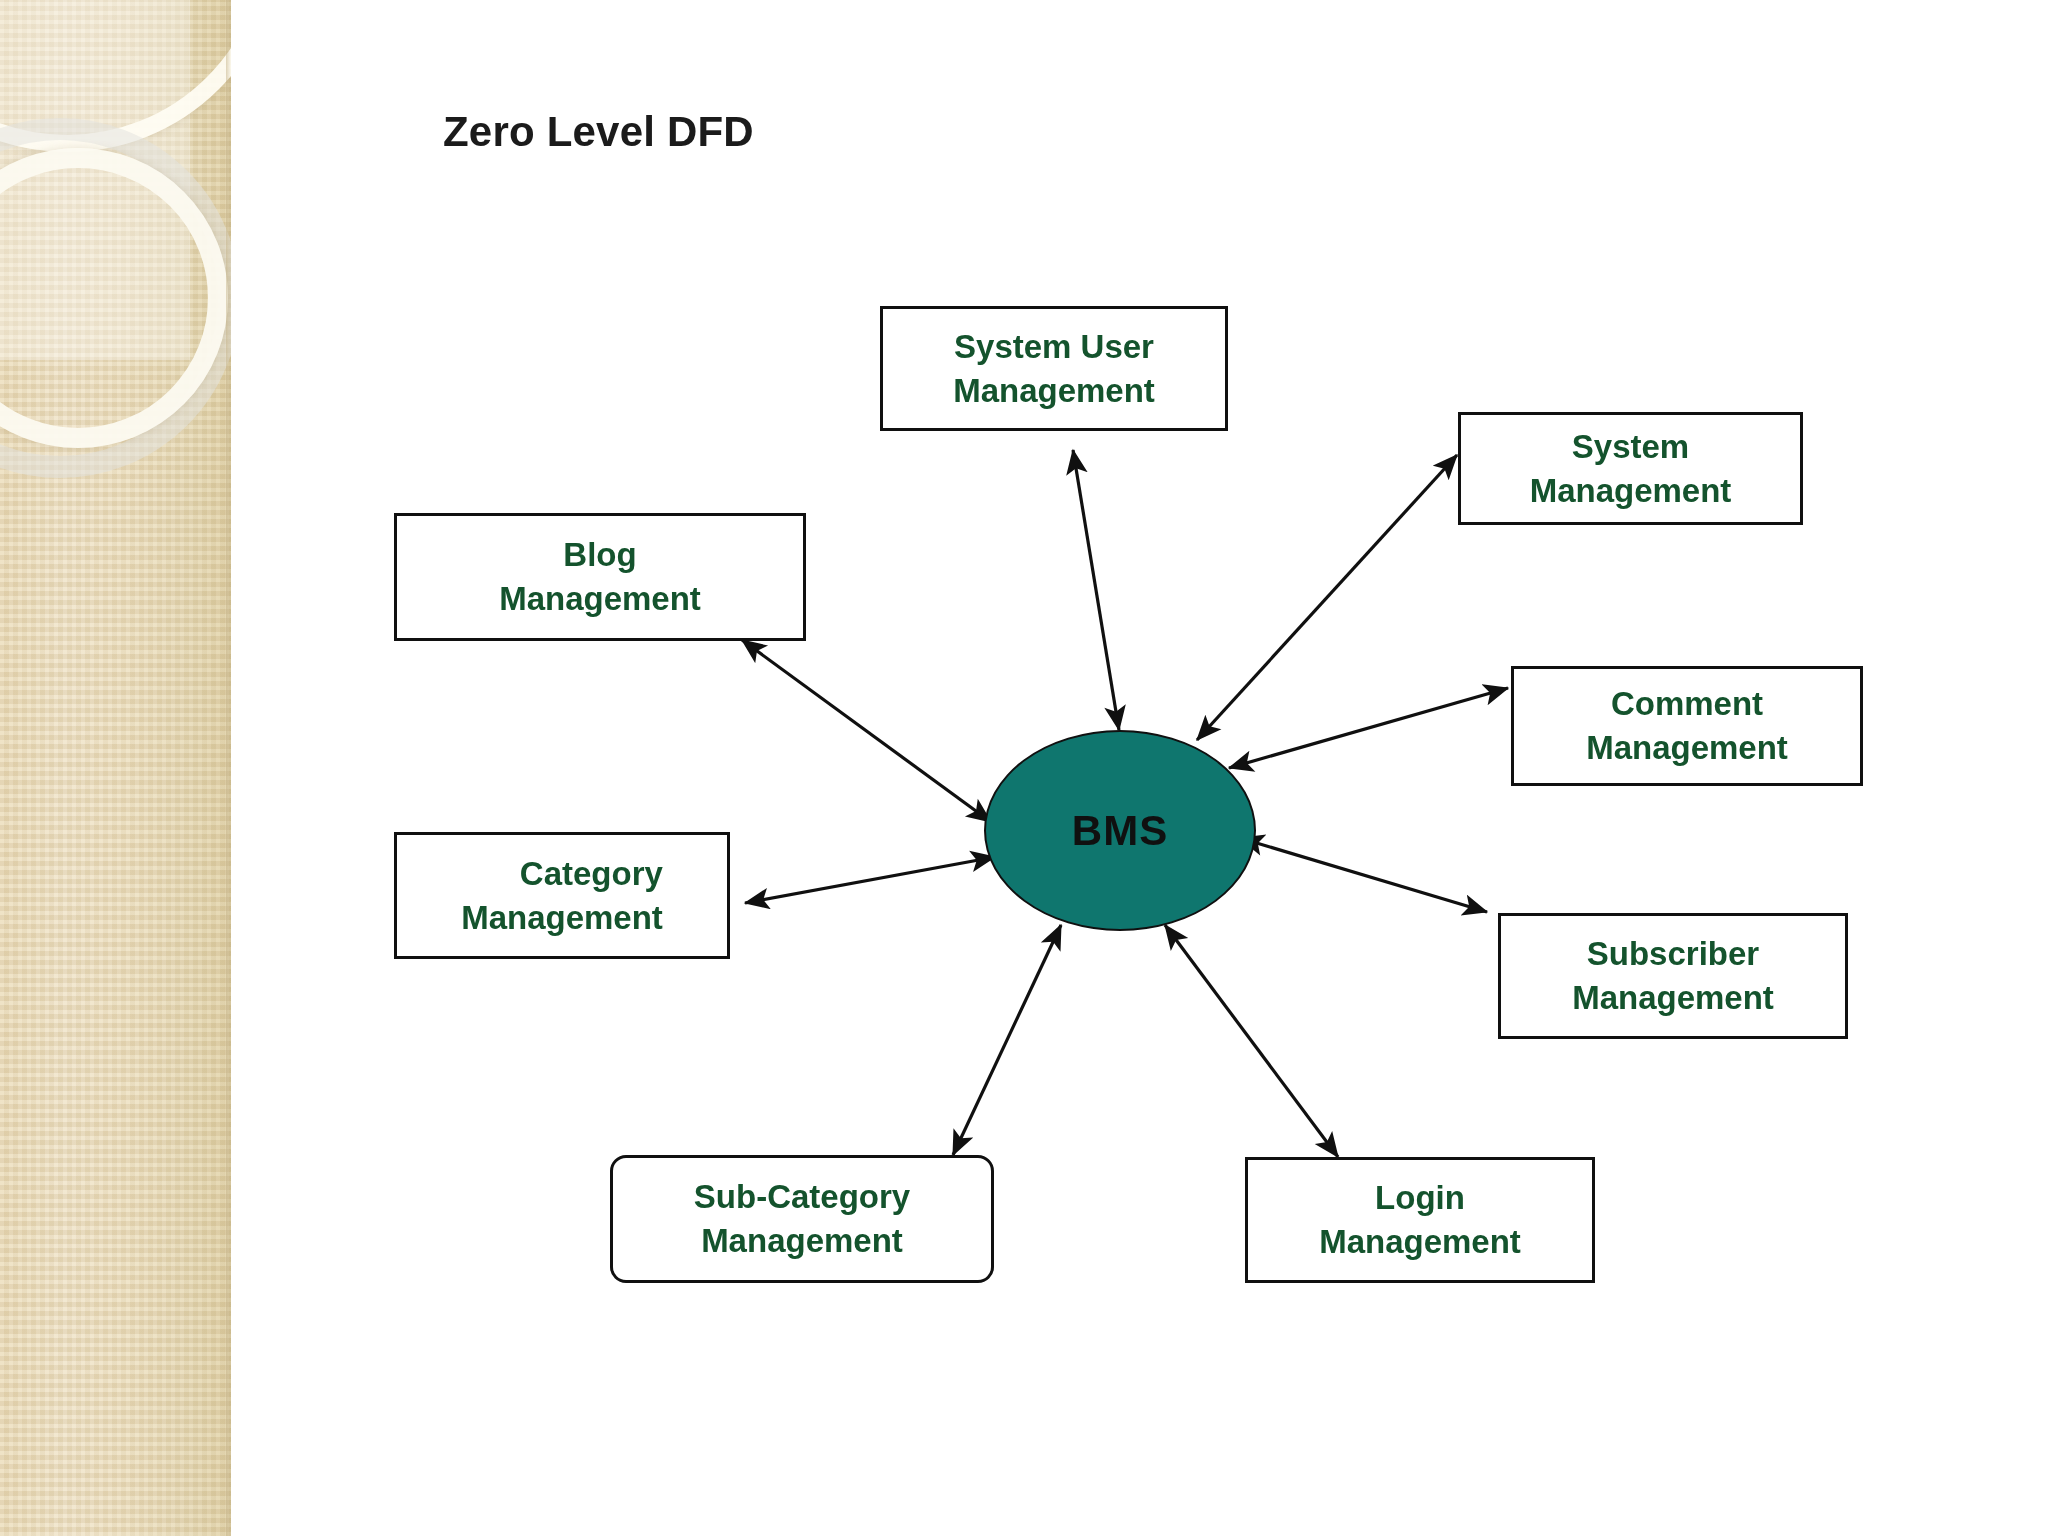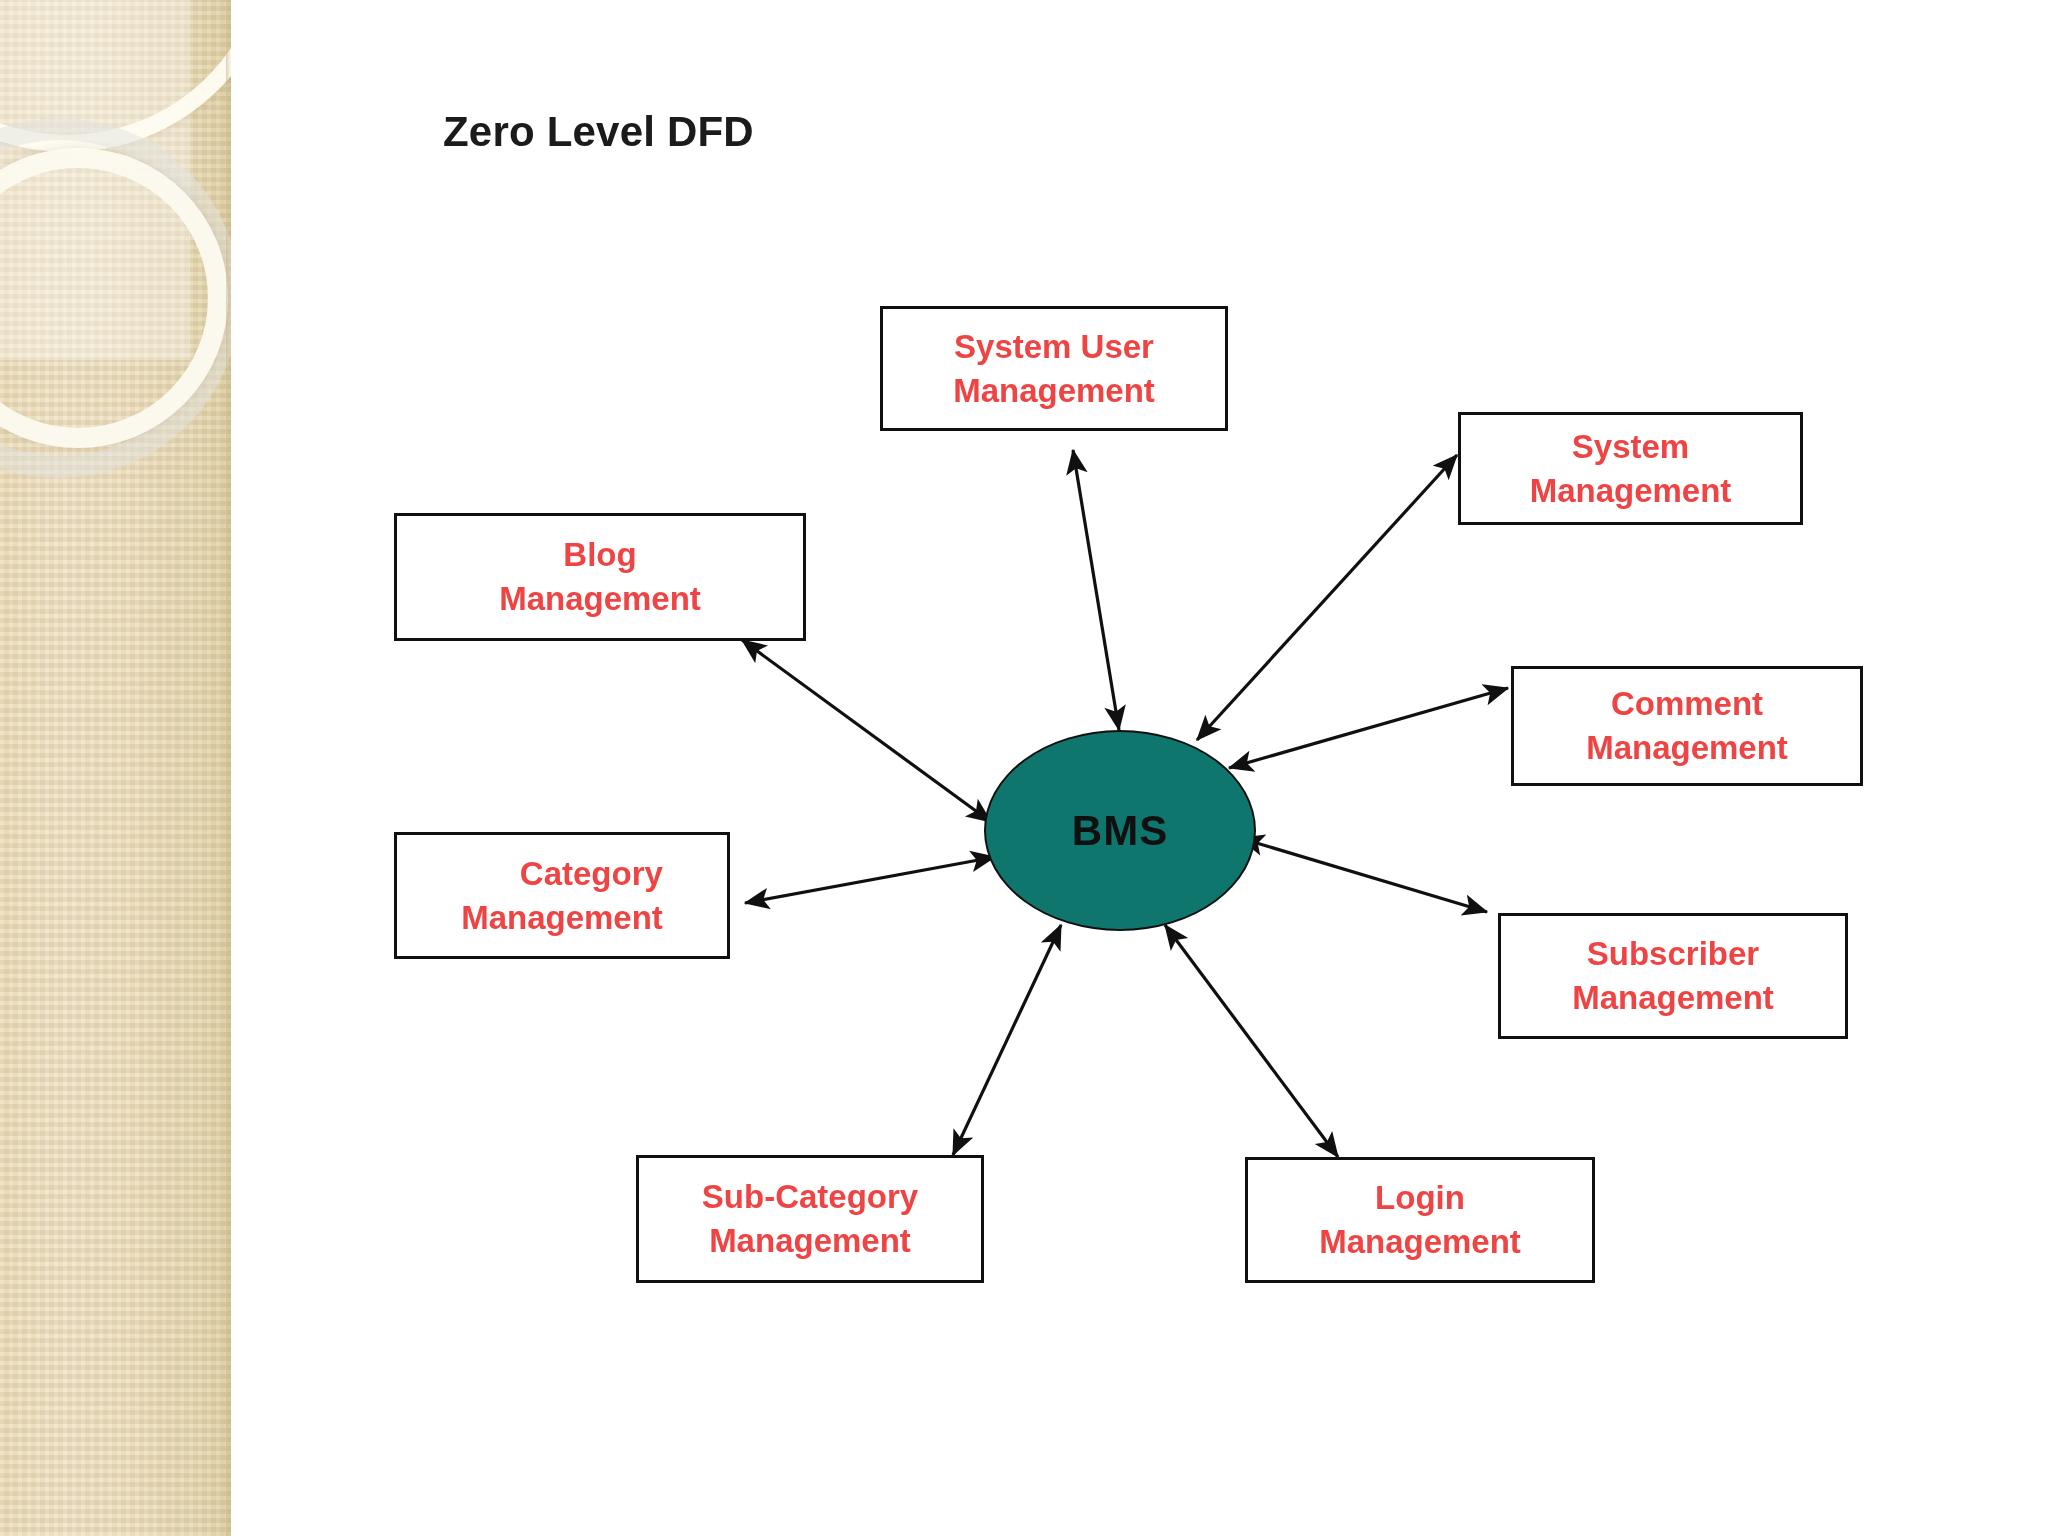--- a/index.html
+++ b/index.html
@@ -153,21 +153,21 @@
     background: #ffffff;
     display: flex;
     align-items: center;
     justify-content: center;
     text-align: center;
     box-sizing: border-box;
   }
   .entity-box .box-label {
     font-size: 33px;
     font-weight: bold;
-    color: #ef4444;
+    color: #14532d;
     line-height: 1.32;
     padding: 0 8px;
     white-space: pre-line;
   }
 </style>
 </head>
 <body>
 
 <div id="slide">
 
@@ -236,21 +236,21 @@
     <div class="entity-box" style="left:1498px; top:913px; width:350px; height:126px;">
       <span class="box-label">Subscriber
 Management</span>
     </div>
 
     <div class="entity-box" style="left:1245px; top:1157px; width:350px; height:126px;">
       <span class="box-label">Login
 Management</span>
     </div>
 
-    <div class="entity-box" style="left:636px; top:1155px; width:348px; height:128px;">
+    <div class="entity-box" style="left:610px; top:1155px; width:384px; height:128px;border-radius:16px;">
       <span class="box-label">Sub-Category
 Management</span>
     </div>
 
     <div class="entity-box" style="left:394px; top:832px; width:336px; height:127px;text-align:right;">
       <span class="box-label">Category
 Management</span>
     </div>
 
     <div class="entity-box" style="left:394px; top:513px; width:412px; height:128px;">

